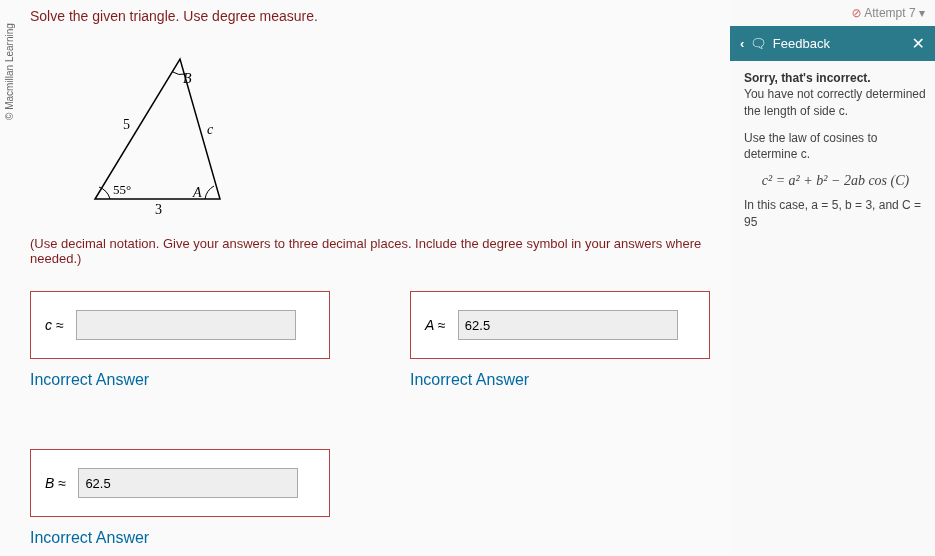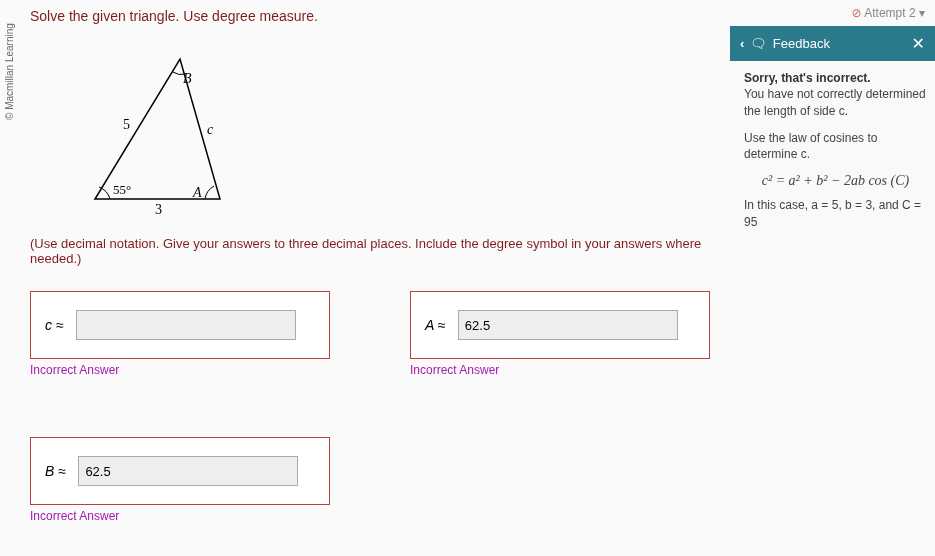--- a/index.html
+++ b/index.html
@@ -7,21 +7,21 @@
 .main{position:absolute;left:0;top:0;width:730px;height:556px;background:#fafafa;padding:8px 20px 8px 30px}
 .copyright{position:absolute;left:4px;top:120px;transform:rotate(-90deg);transform-origin:left top;font-size:10px;color:#666;white-space:nowrap}
 .copyright2{position:absolute;left:736px;top:220px;transform:rotate(-90deg);transform-origin:left top;font-size:10px;color:#666;white-space:nowrap}
 .prompt{font-size:14px;color:#7f1d1d;margin-bottom:10px}
 .triangle{margin:5px 0 5px 35px}
 .note{font-size:13px;color:#7f1d1d;margin:8px 0 25px}
 .answers{display:flex;flex-wrap:wrap;gap:60px 80px}
 .answer-box{border:1px solid #b84040;padding:18px 14px;width:300px;background:#fff;position:relative}
 .answer-box .label{font-style:italic;font-size:14px;margin-right:8px}
 .answer-box input{width:220px;height:24px;border:1px solid #aaa;background:#eee;padding:14px 6px;font-size:13px}
-.incorrect{color:#a21caf;font-size:12px;margin-top:4px}
+.incorrect{color:#0369a1;font-size:16px;margin-top:12px}
 .answer-wrap{width:300px}
 .sidebar{position:absolute;right:0;top:0;width:205px;height:556px;background:#f9f9f9}
 .attempt{text-align:right;padding:6px 10px;font-size:12px;color:#888}
 .attempt .no{color:#c66}
 .fb-header{background:#2a7a8c;color:#fff;padding:8px 10px;display:flex;align-items:center;justify-content:space-between;font-size:13px}
 .fb-header .left{display:flex;align-items:center;gap:6px}
 .fb-body{padding:10px 8px 10px 14px;font-size:12px;color:#444}
 .fb-body .sorry{font-weight:bold;margin-bottom:1px;color:#333}
 .fb-body p{margin-bottom:10px;line-height:1.4}
 .formula{text-align:center;font-style:italic;font-family:'Times New Roman',serif;font-size:14px;margin:8px 0}
@@ -75,21 +75,21 @@
       <div class="incorrect">Incorrect Answer</div>
     </div>
   </div>
 </div>
 
 <div class="copyright2">© Macmillan Learning</div>
 
 <div class="sidebar">
   <div class="attempt">
     <span class="no">⊘</span>
-    <span>Attempt 2</span>
+    <span>Attempt 7</span>
     <span>▾</span>
   </div>
   <div class="fb-header">
     <span class="left">
       <span class="chev">‹</span>
       <span class="speech">🗨</span>
       <span>Feedback</span>
     </span>
     <span class="close">✕</span>
   </div>

